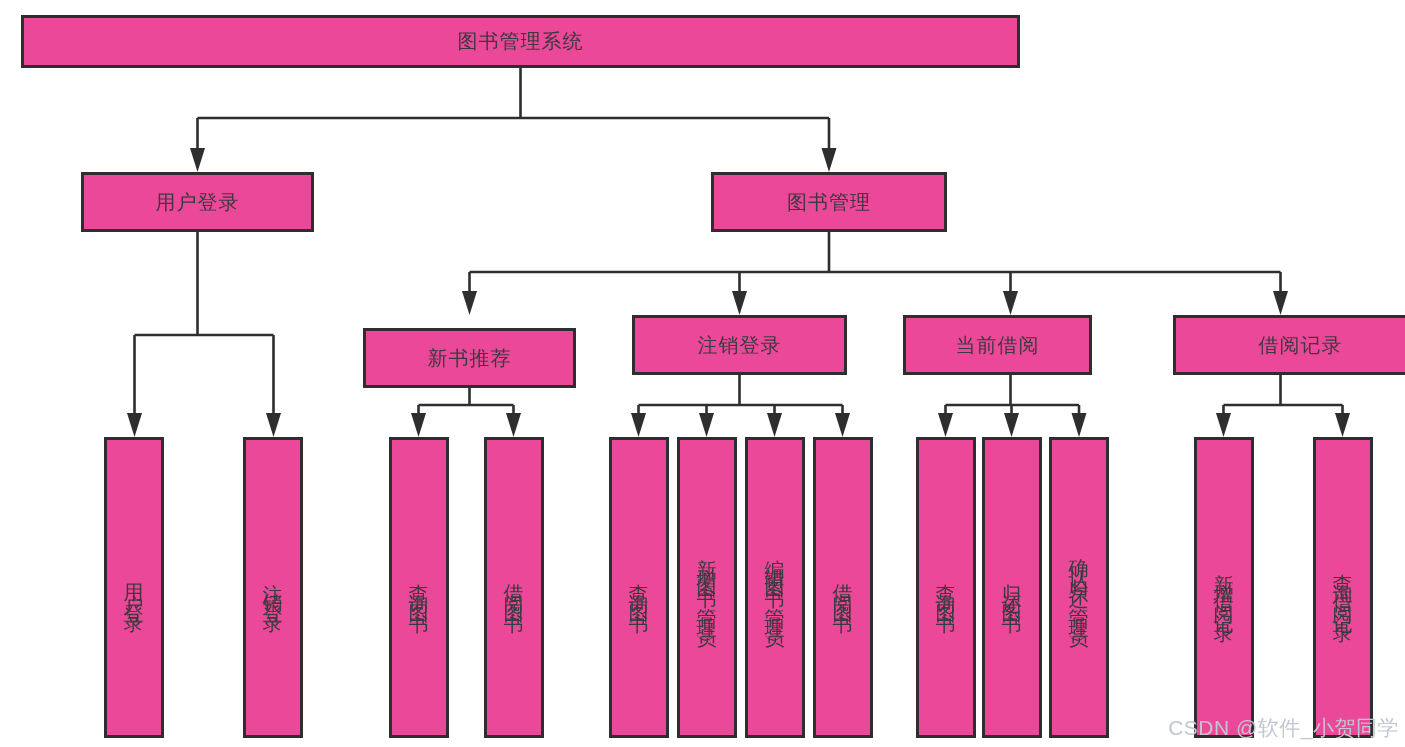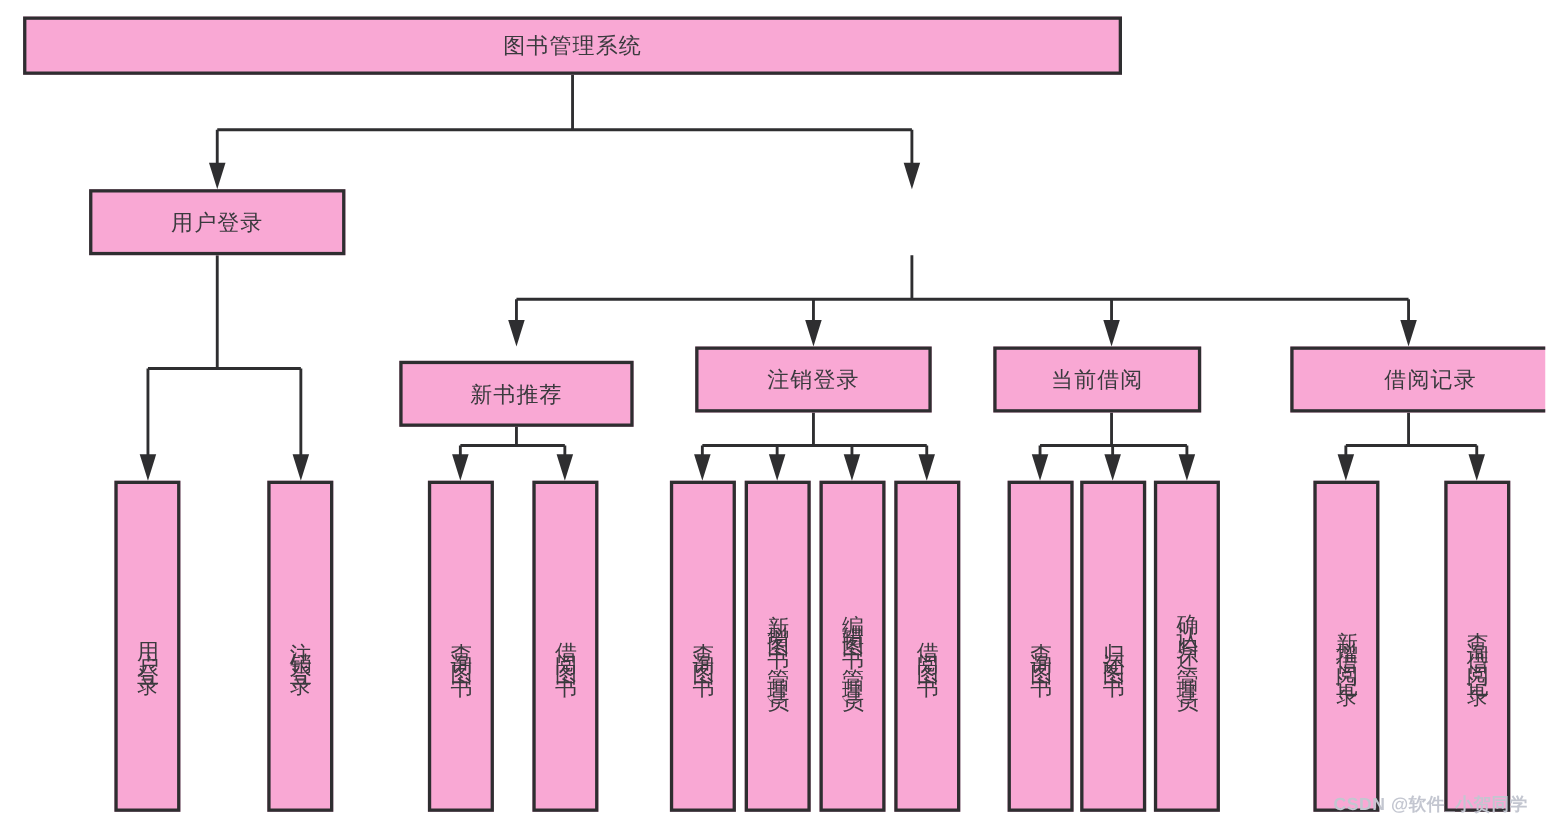--- a/index.html
+++ b/index.html
@@ -15,21 +15,21 @@
   .connectors {
     position: absolute;
     left: 0; top: 0;
     width: 1405px; height: 747px;
     z-index: 1;
   }
   .box {
     position: absolute;
     box-sizing: border-box;
     border: 3px solid #2e2e30;
-    background: #f9a8d4;
+    background: #ec4899;
     display: flex;
     align-items: center;
     justify-content: center;
     font-size: 20px;
     letter-spacing: 1px;
     z-index: 2;
     white-space: nowrap;
   }
   .vbox {
     writing-mode: vertical-rl;
@@ -57,27 +57,26 @@
   .l-badd    { left: 677px; }
   .l-bedit   { left: 745px; }
   .l-bb      { left: 813px; }
   .l-cq      { left: 916px; }
   .l-cret    { left: 982px; }
   .l-cconf   { left: 1049px; }
   .l-radd    { left: 1194px; }
   .l-rq      { left: 1313px; }
   .watermark {
     position: absolute;
-    right: 16px;
+    right: 6px;
     bottom: 5px;
     z-index: 3;
-    font-size: 16px;
+    font-size: 21px;
     color: #c3c6d0;
     letter-spacing: 0.5px;
-    font-weight: bold;
   }
 </style>
 </head>
 <body>
 
 <div class="stage">
 
   <svg class="connectors" viewBox="0 0 1405 747" xmlns="http://www.w3.org/2000/svg" aria-hidden="true">
     <g stroke="#2e2e30" stroke-width="2.6" fill="none">
       <path d="M520.5 68 V118 M197.5 118 H829 M197.5 118 V150 M829 118 V150"></path>
@@ -107,20 +106,21 @@
       <polygon points="1004,413 1019,413 1011.5,437"></polygon>
       <polygon points="1071.5,413 1086.5,413 1079,437"></polygon>
       <polygon points="1216,413 1231,413 1223.5,437"></polygon>
       <polygon points="1335,413 1350,413 1342.5,437"></polygon>
     </g>
   </svg>
 
   <div class="box n-root">图书管理系统</div>
 
   <div class="box n-login">用户登录</div>
+  <div class="box n-mgmt">图书管理</div>
 
   <div class="box n-rec">新书推荐</div>
   <div class="box n-borrow">注销登录</div>
   <div class="box n-cur">当前借阅</div>
   <div class="box n-recs">借阅记录</div>
 
   <div class="box vbox leaf l-login1">用户登录</div>
   <div class="box vbox leaf l-logout">注销登录</div>
 
   <div class="box vbox leaf l-recq">查询图书</div>

